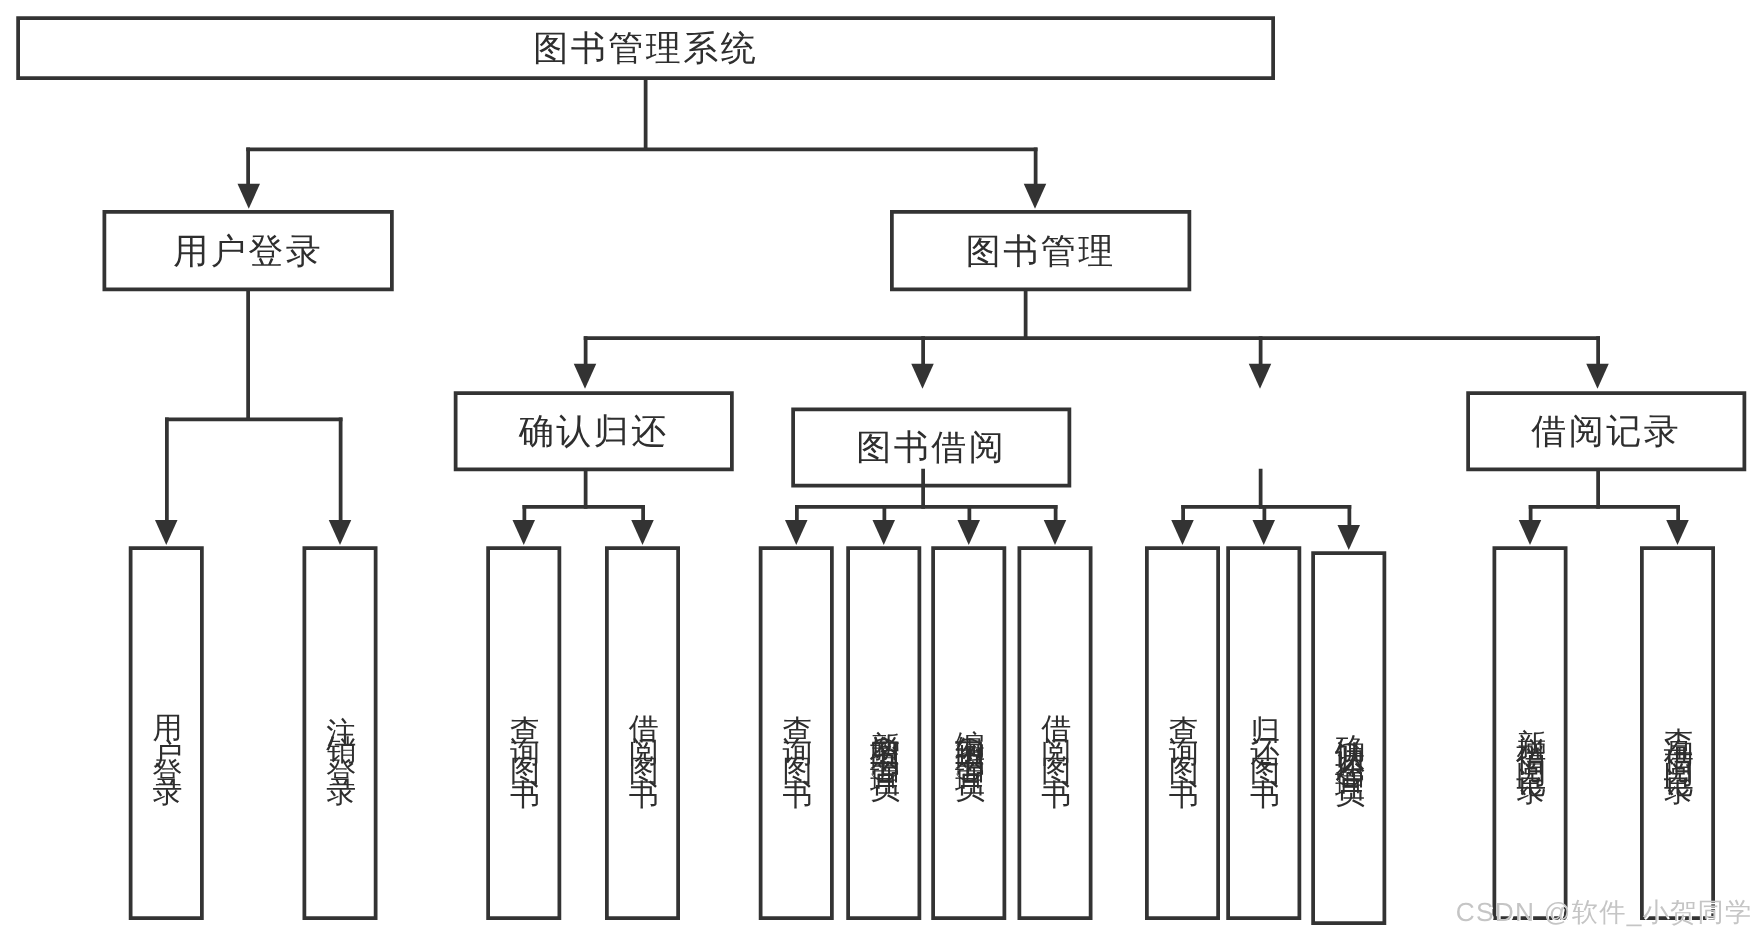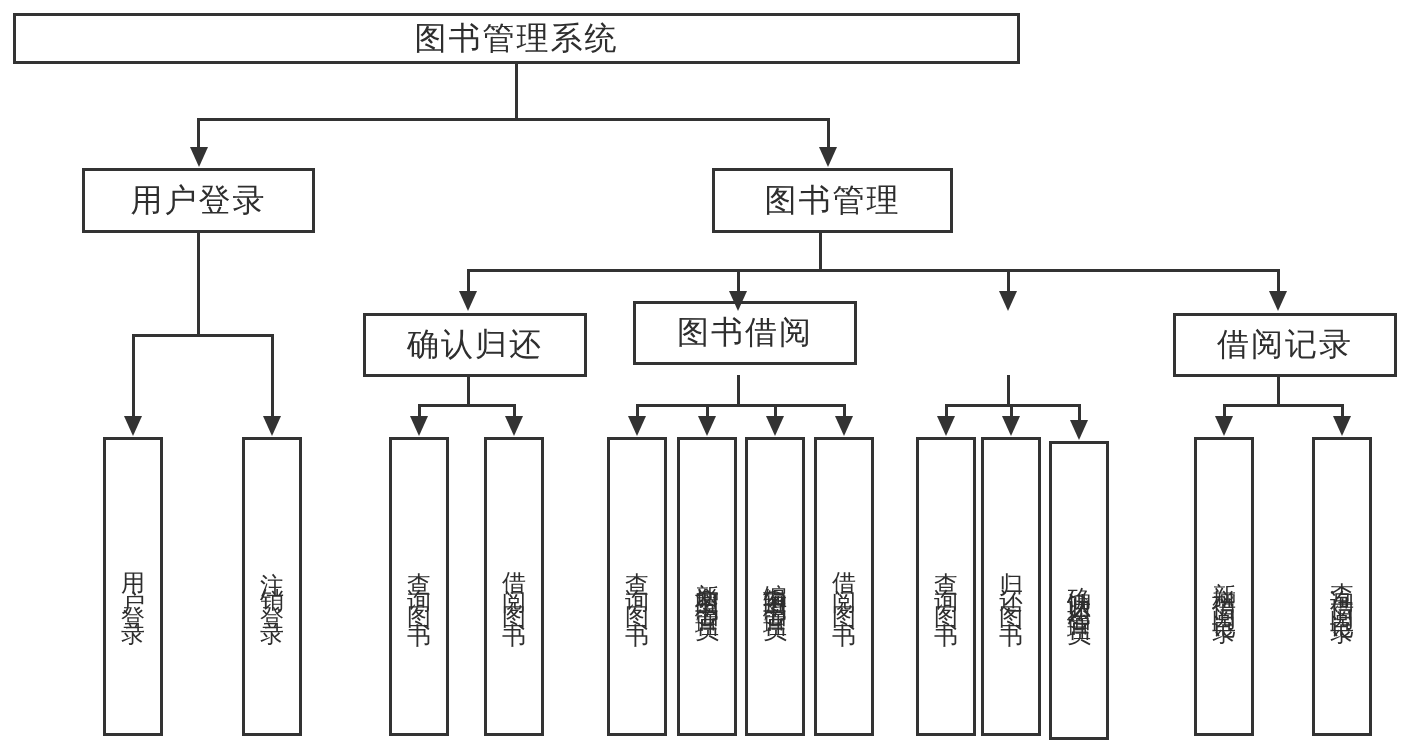--- a/index.html
+++ b/index.html
@@ -15,21 +15,21 @@
 
   .box{
     position:absolute;
     border:3px solid var(--line);
     background:#fff;
     display:flex;
     align-items:center;
     justify-content:center;
   }
   .hbox span{
-    font-size:32px;
+    font-size:28px;
     letter-spacing:2px;
     color:var(--text);
     white-space:nowrap;
   }
   .leaf span{
     writing-mode:vertical-rl;
     text-orientation:mixed;
     font-size:24px;
     color:var(--text);
     line-height:1;
@@ -71,21 +71,21 @@
   </div>
 
   <div class="box hbox" style="left:712px;top:168px;width:241px;height:65px">
     <span>图书管理</span>
   </div>
 
   <div class="box hbox" style="left:363px;top:313px;width:224px;height:64px">
     <span>确认归还</span>
   </div>
 
-  <div class="box hbox" style="left:633px;top:301px;width:224px;height:64px">
+  <div class="box hbox" style="left:633px;top:326px;width:224px;height:64px">
     <span>图书借阅</span>
   </div>
 
 
   <div class="box hbox" style="left:1173px;top:313px;width:224px;height:64px">
     <span>借阅记录</span>
   </div>
 
   <div class="box leaf sp-wide" style="left:103px;top:437px;width:60px;height:299px">
     <span>用户登录</span>
@@ -183,14 +183,15 @@
   <div class="arrow" style="left:1002px;top:416px"></div>
   <div class="arrow" style="left:1070px;top:420px"></div>
 
   <div class="vline" style="left:1277px;top:375px;height:32px"></div>
   <div class="hline" style="left:1223px;top:404px;width:121px"></div>
   <div class="vline" style="left:1223px;top:404px;height:13px"></div>
   <div class="vline" style="left:1341px;top:404px;height:13px"></div>
   <div class="arrow" style="left:1215px;top:416px"></div>
   <div class="arrow" style="left:1333px;top:416px"></div>
 
+  <div class="watermark">CSDN @软件_小贺同学</div>
 
 </div>
 
 </body></html>

